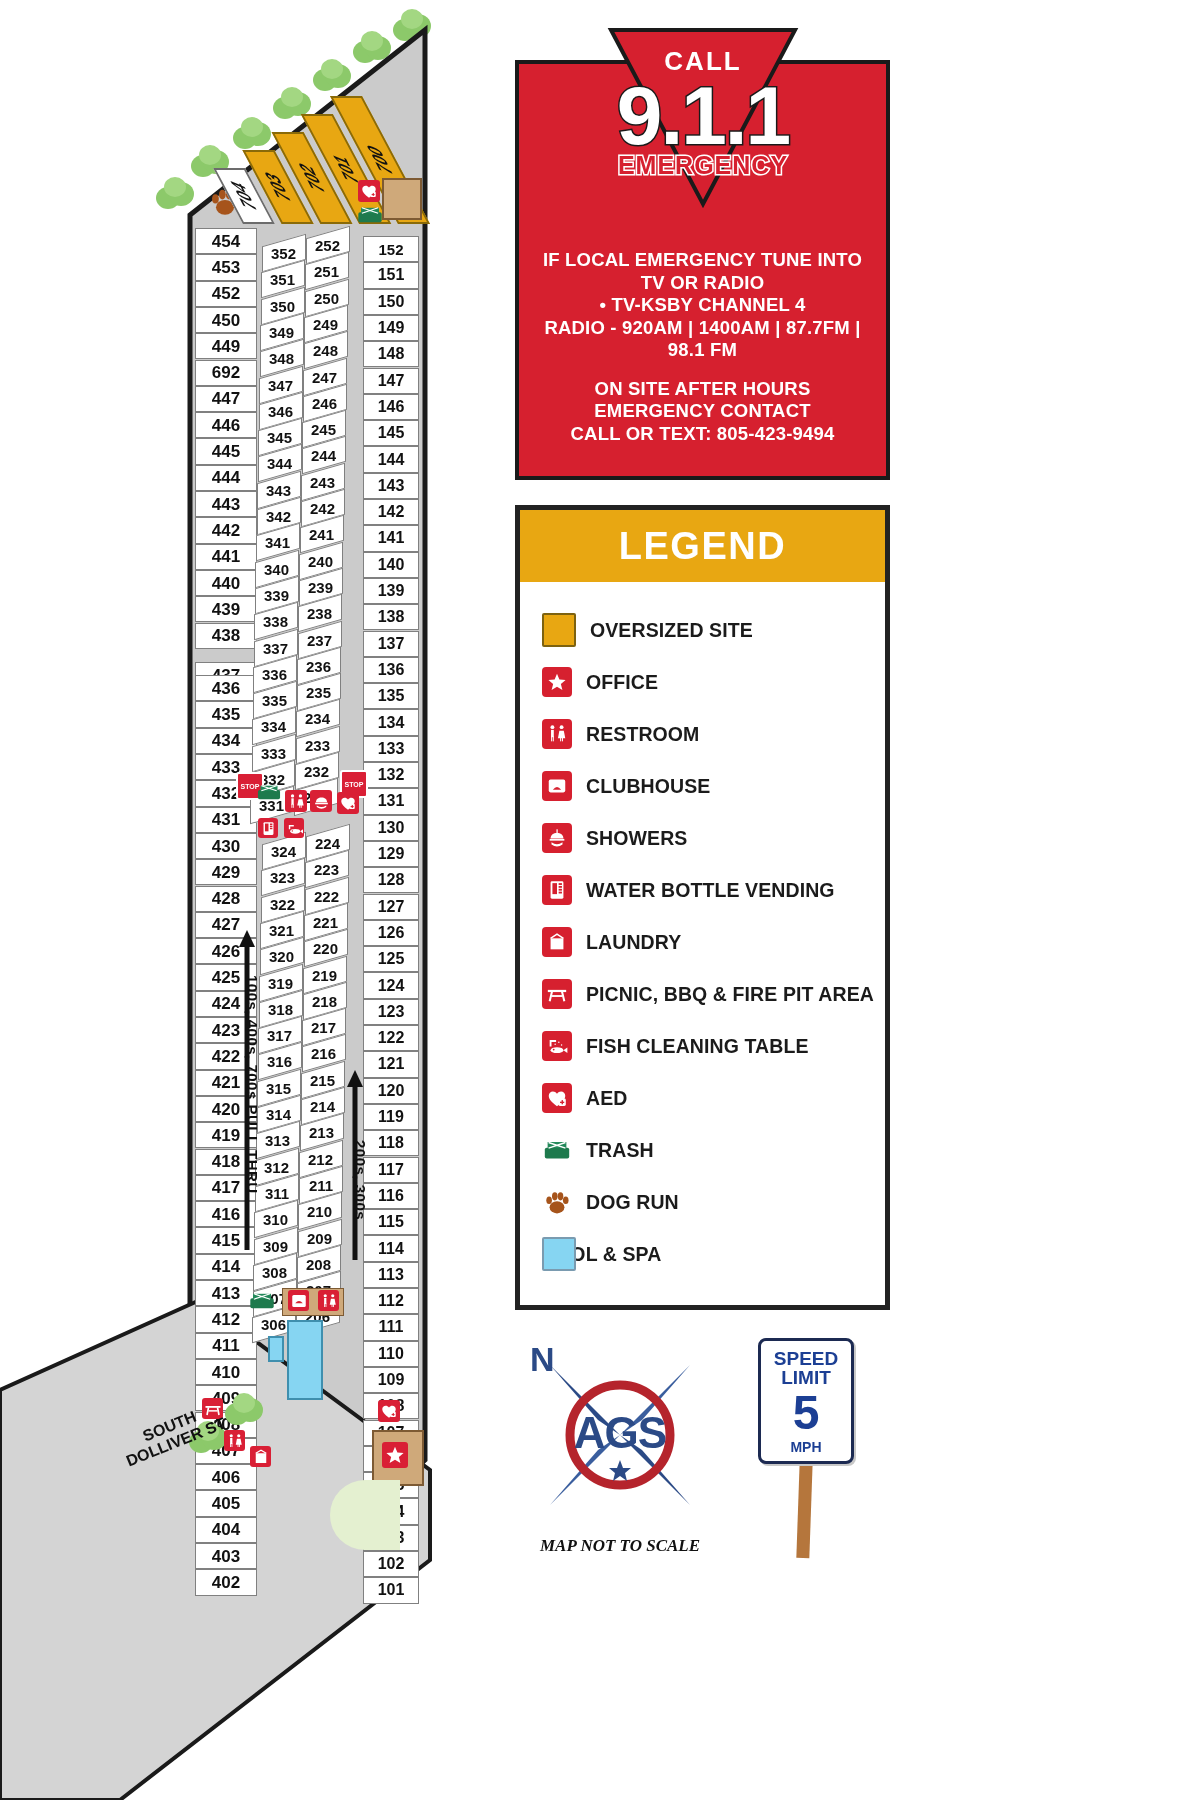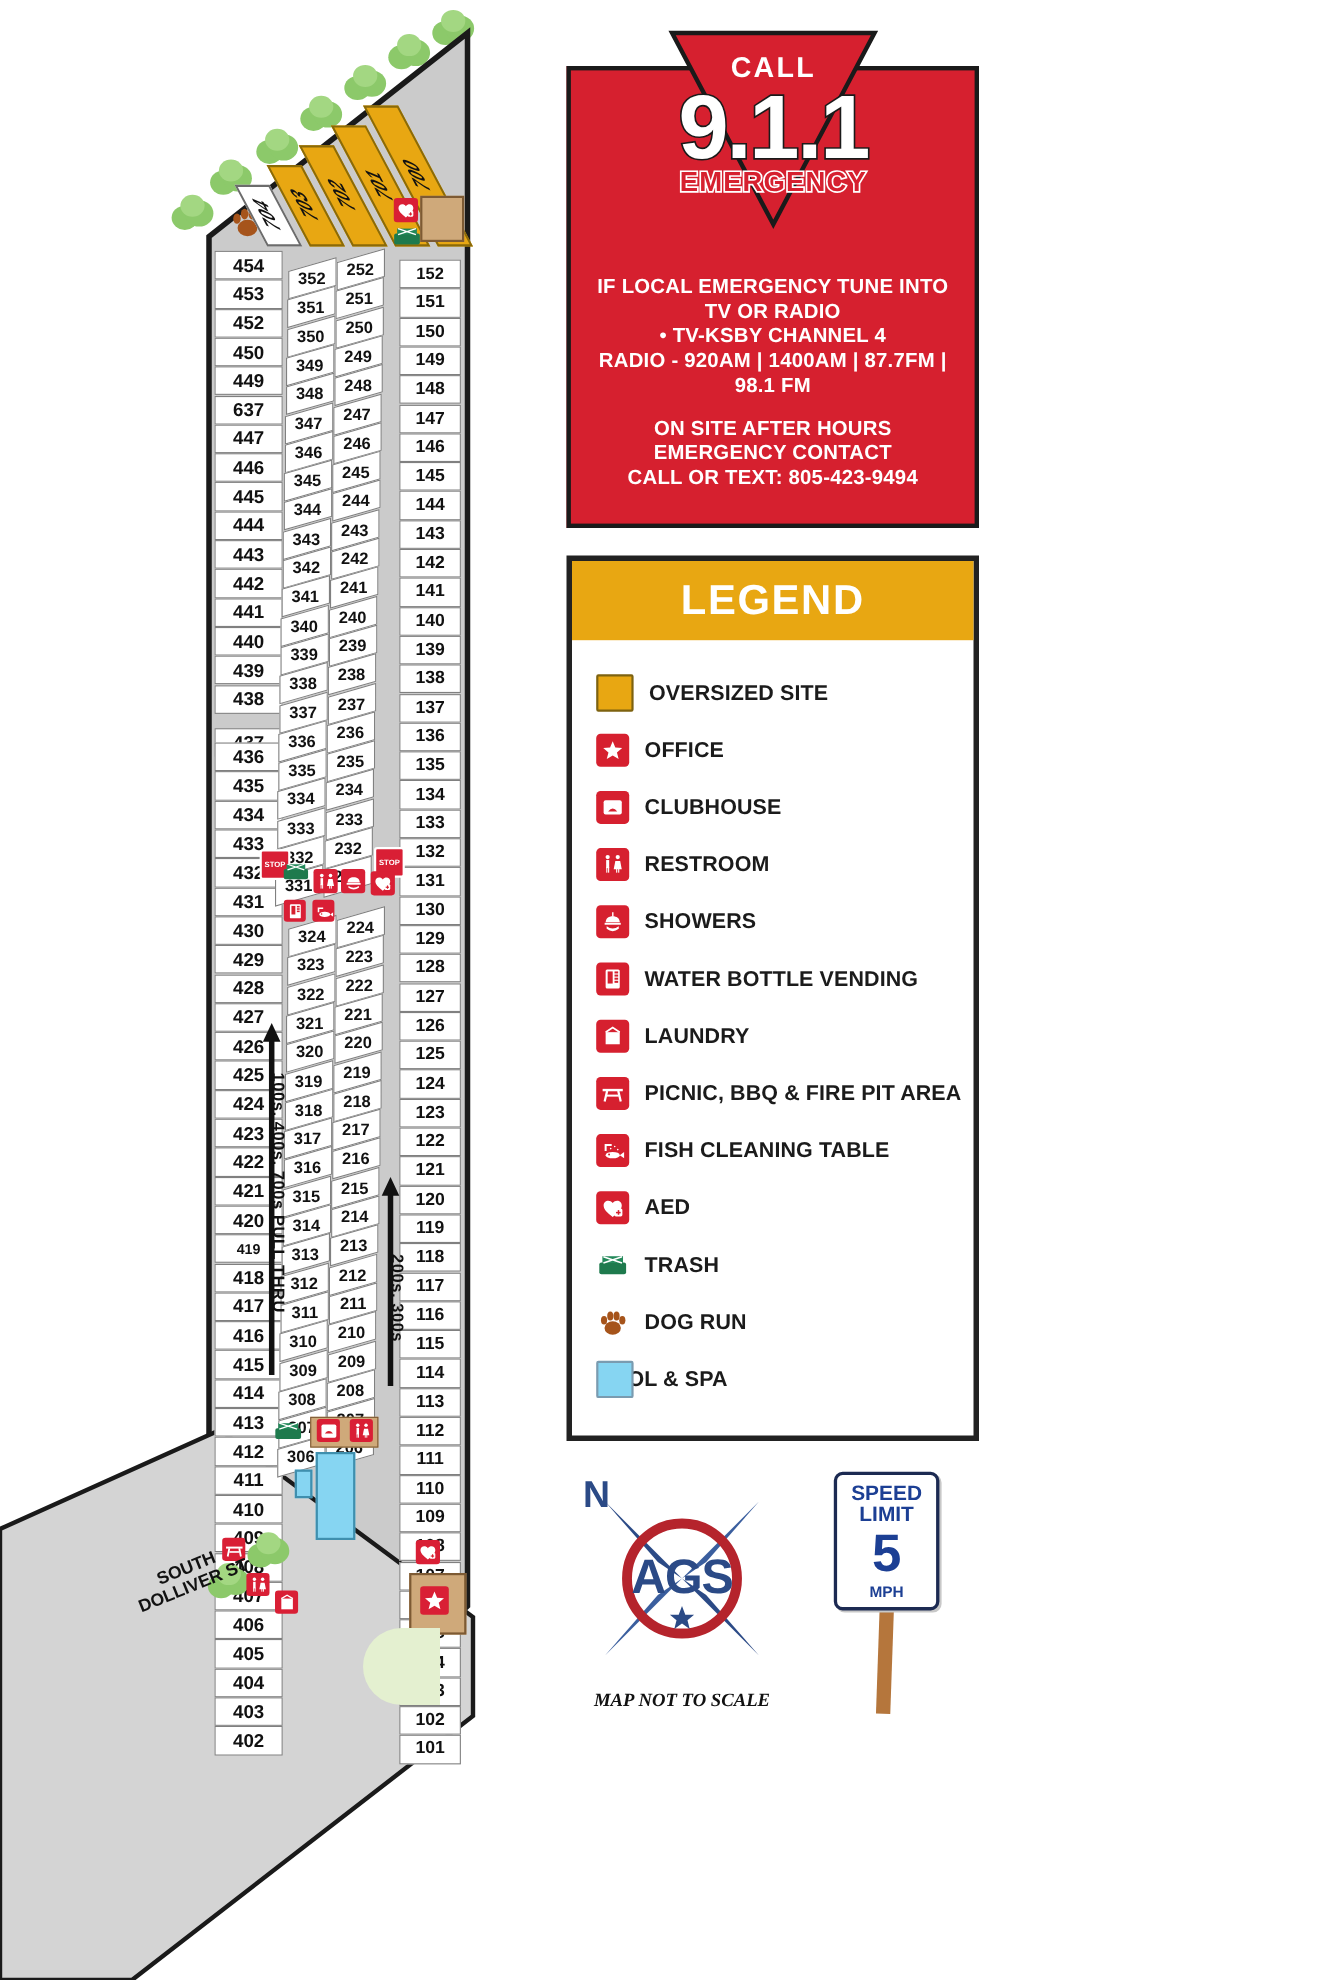--- a/index.html
+++ b/index.html
@@ -192,21 +192,21 @@
       <div class="cell" style="top: 52.6px; width: 62px; height: 26.3px; font-size: 17px;">
         <span>452</span>
       </div>
       <div class="cell" style="top: 78.9px; width: 62px; height: 26.3px; font-size: 17px;">
         <span>450</span>
       </div>
       <div class="cell" style="top: 105.2px; width: 62px; height: 26.3px; font-size: 17px;">
         <span>449</span>
       </div>
       <div class="cell" style="top: 131.5px; width: 62px; height: 26.3px; font-size: 17px;">
-        <span>637</span>
+        <span>692</span>
       </div>
       <div class="cell" style="top: 157.8px; width: 62px; height: 26.3px; font-size: 17px;">
         <span>447</span>
       </div>
       <div class="cell" style="top: 184.1px; width: 62px; height: 26.3px; font-size: 17px;">
         <span>446</span>
       </div>
       <div class="cell" style="top: 210.4px; width: 62px; height: 26.3px; font-size: 17px;">
         <span>445</span>
       </div>
@@ -278,21 +278,21 @@
       </div>
       <div class="cell" style="top: 815.3px; width: 62px; height: 26.3px; font-size: 17px;">
         <span>422</span>
       </div>
       <div class="cell" style="top: 841.6px; width: 62px; height: 26.3px; font-size: 17px;">
         <span>421</span>
       </div>
       <div class="cell" style="top: 867.9px; width: 62px; height: 26.3px; font-size: 17px;">
         <span>420</span>
       </div>
-      <div class="cell" style="top: 894.2px; width: 62px; height: 26.3px; font-size: 13px;">
+      <div class="cell" style="top: 894.2px; width: 62px; height: 26.3px; font-size: 17px;">
         <span>419</span>
       </div>
       <div class="cell" style="top: 920.5px; width: 62px; height: 26.3px; font-size: 17px;">
         <span>418</span>
       </div>
       <div class="cell" style="top: 946.8px; width: 62px; height: 26.3px; font-size: 17px;">
         <span>417</span>
       </div>
       <div class="cell" style="top: 973.1px; width: 62px; height: 26.3px; font-size: 17px;">
         <span>416</span>
@@ -954,40 +954,40 @@
           <div class="legend-key red">
             <svg viewBox="0 0 24 24" width="22" height="22">
               <polygon points="12,3 14.6,9.3 21.4,9.8 16.2,14.2 17.9,20.8 12,17.2 6.1,20.8 7.8,14.2 2.6,9.8 9.4,9.3" fill="#fff"></polygon>
             </svg>
           </div>
           <div class="legend-label">OFFICE</div>
         </div>
         <div class="legend-row">
           <div class="legend-key red">
             <svg viewBox="0 0 24 24" width="22" height="22">
-              <rect x="3" y="5" width="18" height="14" rx="2" fill="#fff"></rect>
-              <path d="M7.5 16 q4.5-6 9 0z" fill="#d6202f"></path>
-            </svg>
-          </div>
-          <div class="legend-label">CLUBHOUSE</div>
-        </div>
-        <div class="legend-row">
-          <div class="legend-key red">
-            <svg viewBox="0 0 24 24" width="22" height="22">
               <circle cx="7" cy="4.5" r="2.1" fill="#fff"></circle>
               <rect x="5.5" y="7.5" width="3" height="8" fill="#fff"></rect>
               <rect x="5.6" y="14.5" width="1.1" height="5.5" fill="#fff"></rect>
               <rect x="7.4" y="14.5" width="1.1" height="5.5" fill="#fff"></rect>
               <circle cx="17" cy="4.5" r="2.1" fill="#fff"></circle>
               <path d="M14.6 8.5 L19.4 8.5 L21 16.5 L13 16.5 Z" fill="#fff"></path>
               <rect x="15.4" y="15.5" width="1.1" height="4.5" fill="#fff"></rect>
               <rect x="17.4" y="15.5" width="1.1" height="4.5" fill="#fff"></rect>
             </svg>
           </div>
           <div class="legend-label">RESTROOM</div>
+        </div>
+        <div class="legend-row">
+          <div class="legend-key red">
+            <svg viewBox="0 0 24 24" width="22" height="22">
+              <rect x="3" y="5" width="18" height="14" rx="2" fill="#fff"></rect>
+              <path d="M7.5 16 q4.5-6 9 0z" fill="#d6202f"></path>
+            </svg>
+          </div>
+          <div class="legend-label">CLUBHOUSE</div>
         </div>
         <div class="legend-row">
           <div class="legend-key red">
             <svg viewBox="0 0 24 24" width="22" height="22">
               <path d="M5 12.5c0-4 3.2-6 7-6s7 2 7 6z" fill="#fff"></path>
               <rect x="11.4" y="2.5" width="1.4" height="4.5" fill="#fff"></rect>
               <rect x="4" y="13" width="16" height="1.9" fill="#fff"></rect>
               <path d="M6 16.5 q6 4.5 12 0 v2.5 q-6 4.5 -12 0z" fill="#fff"></path>
             </svg>
           </div>

